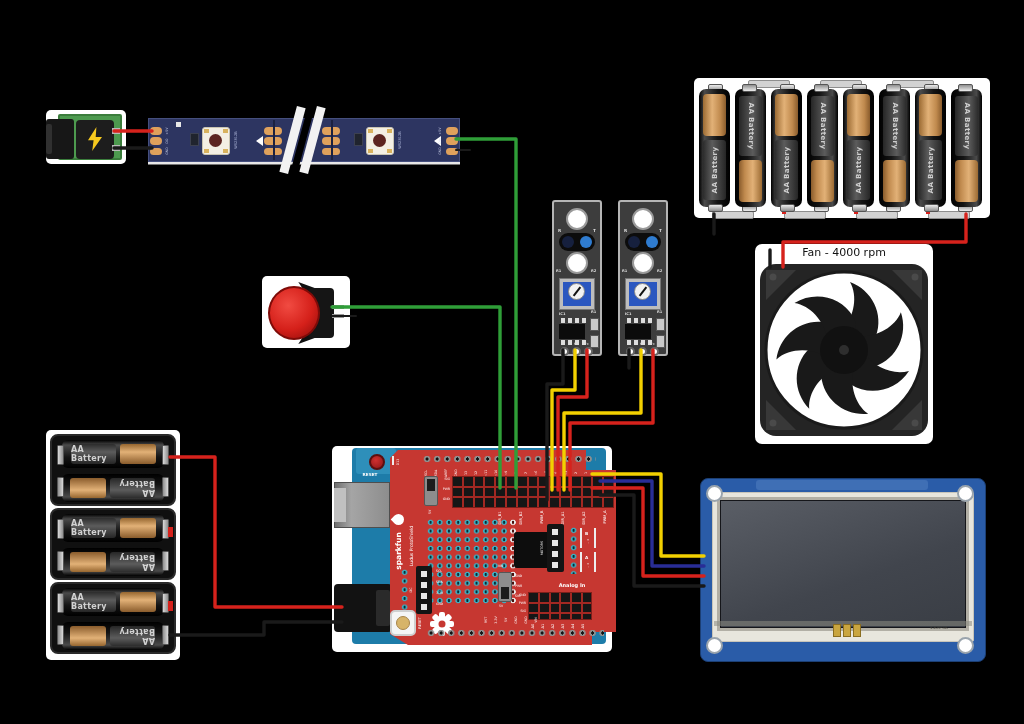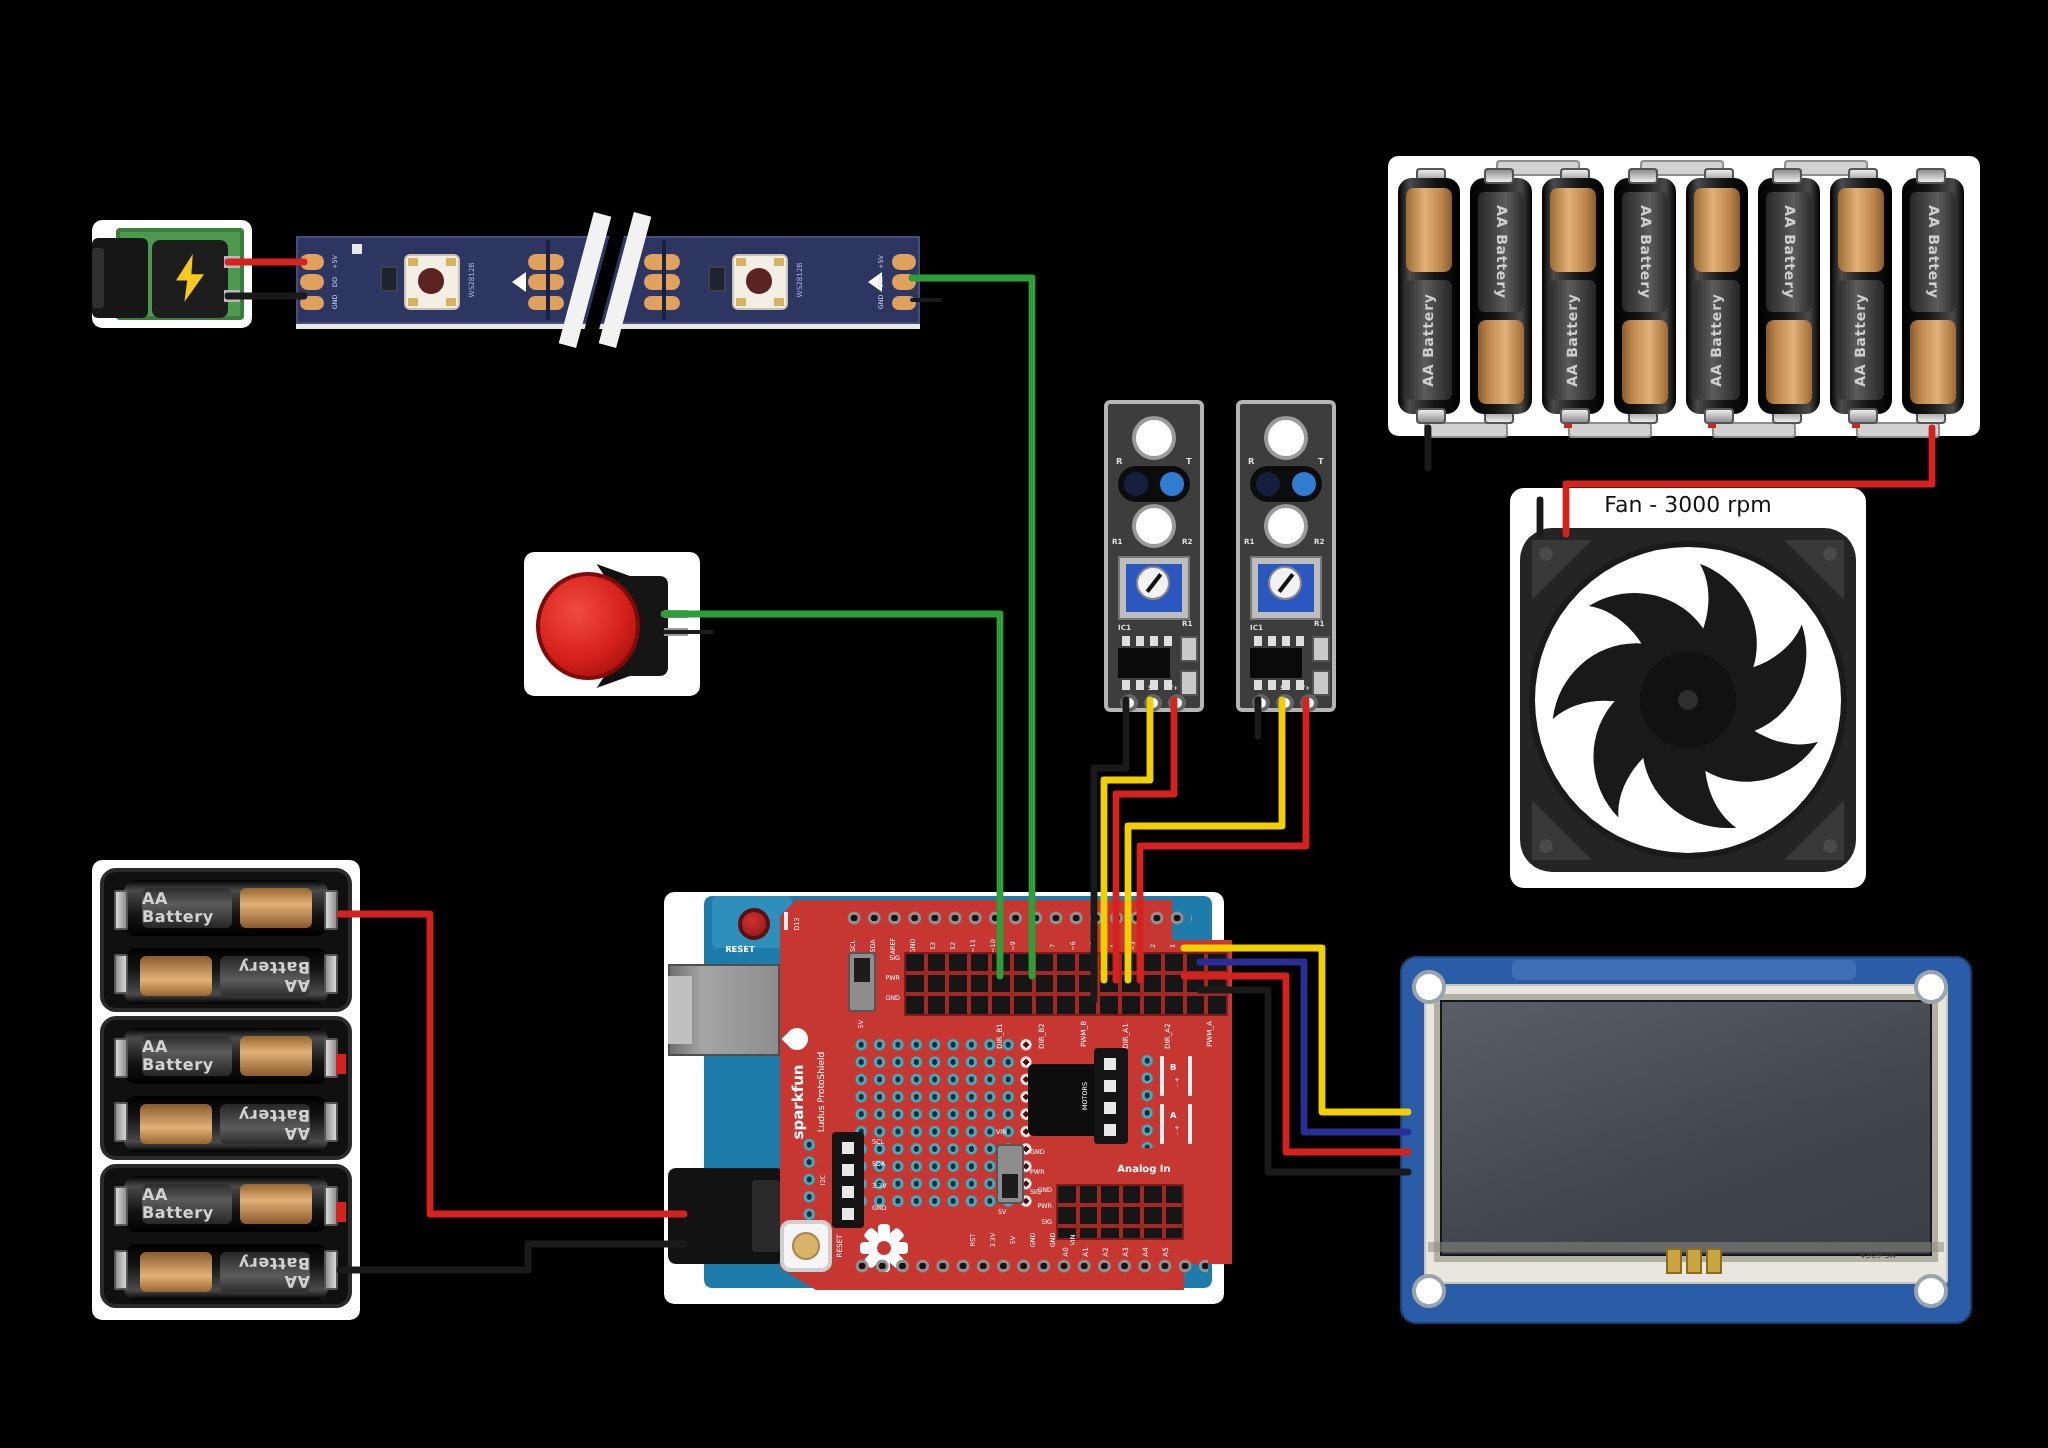--- a/index.html
+++ b/index.html
@@ -248,21 +248,21 @@
     <div class="cap top"></div>
       <div class="bbody">
         <div class="copper"></div>
         <div class="stripe">
           <span class="vlab">AA Battery</span>
         </div>
       </div>
       <div class="cap bot"></div>
   </div>
 
-  <div class="hlab" style="left:755px;top:247px;width:178px;text-align:center;font-size:11px;color:#111;">Fan - 3000 rpm</div>
+  <div class="hlab" style="left:755px;top:247px;width:178px;text-align:center;font-size:11px;color:#111;">Fan - 4000 rpm</div>
 
   <div class="holder" style="top:434px;">
     <div class="bath" style="top:3px;">
       <div class="bbody">
           <div class="copper"></div>
           <div class="stripe">
             <span>AA Battery</span>
           </div>
         </div>
       <div class="clip l"></div>

